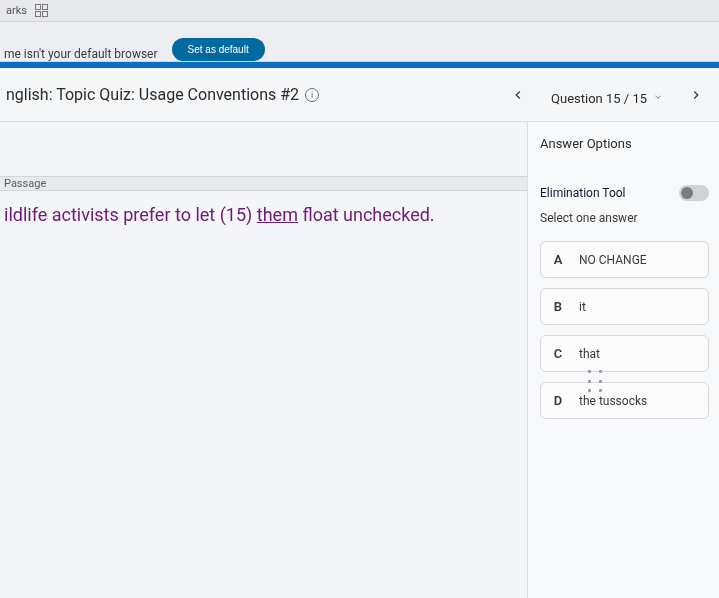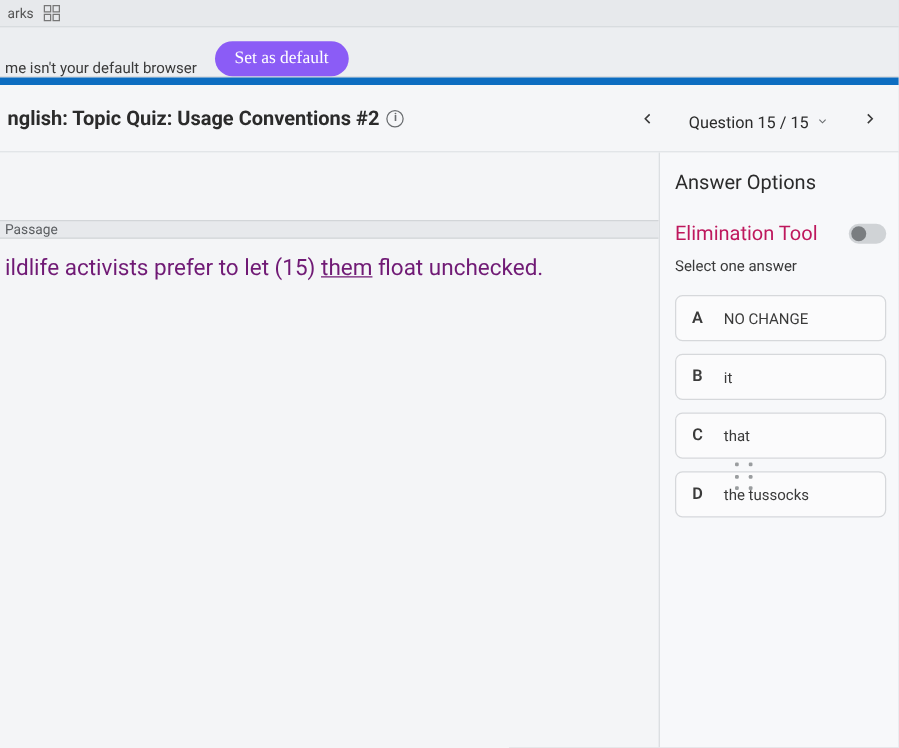--- a/index.html
+++ b/index.html
@@ -6,46 +6,46 @@
   html, body { width: 719px; height: 598px; overflow: hidden; font-family: -apple-system, BlinkMacSystemFont, "Segoe UI", Roboto, Arial, sans-serif; background:#d9dcdf; color:#2b2b2b; }
   .frame { width:719px; height:528px; background: linear-gradient(180deg,#ebedef 0%, #e4e7ea 100%); position:relative; }
 
   
   .bookmarks-bar { height:22px; display:flex; align-items:center; gap:8px; padding:0 6px; font-size:11px; color:#555; background:#e7e9ec; border-bottom:1px solid #d4d7da; }
   .apps-icon { width:14px; height:14px; display:flex; flex-wrap:wrap; gap:1px; }
   .apps-icon span { width:6px; height:6px; border:1px solid #777; }
 
   
   .default-banner { height:40px; display:flex; align-items:flex-end; gap:14px; padding:0 4px; font-size:12px; color:#3a3a3a; background:#eceef1; border-bottom:1px solid #d4d7da; }
-  .set-default-btn { background:#8b5cf6; color:#fff; border:none; border-radius:16px; padding:6px 16px; font-size:14px; font-weight:500; cursor:pointer;font-family:Liberation Serif, serif; }
+  .set-default-btn { background:#0369a1; color:#fff; border:none; border-radius:16px; padding:6px 16px; font-size:10px; font-weight:500; cursor:pointer; }
 
   
   .accent-bar { height:6px; background:#0d6dc1; }
 
   
   .quiz-header { display:flex; align-items:center; height:54px; padding:0 6px; background:#f5f6f8; border-bottom:1px solid #dcdfe2; }
-  .quiz-title { font-size:16px; font-weight:700; color:#2b2b2b; flex:0 0 auto; display:flex; align-items:center; gap:6px; }
+  .quiz-title { font-size:16px; font-weight:400; color:#2b2b2b; flex:0 0 auto; display:flex; align-items:center; gap:6px; }
   .info-icon { width:14px; height:14px; border:1.5px solid #6a6d70; border-radius:50%; display:flex; align-items:center; justify-content:center; font-size:9px; color:#6a6d70; }
   .spacer { flex:1; }
   .nav-group { display:flex; align-items:flex-end; gap:22px; margin-right:6px; }
   .nav-arrow { width:22px; height:22px; display:flex; align-items:center; justify-content:center; color:#3a3a3a; cursor:pointer; font-size:15px; }
   .question-counter { font-size:13px; color:#2b2b2b; display:flex; align-items:center; gap:6px; cursor:pointer; }
   .chev-down { font-size:10px; color:#6a6d70; }
 
   
   .main { display:flex; height:calc(598px - 22px - 40px - 6px - 54px); }
   .passage-col { flex:1; background:#f4f5f7; display:flex; flex-direction:column; }
   .passage-gap { height:54px; }
   .passage-section-header { background:#e7e9ec; border-top:1px solid #d2d5d8; border-bottom:1px solid #d2d5d8; padding:0 4px; font-size:11px; color:#5a5d60; }
   .passage-body { padding:10px 4px; font-size:18px; color:#701a75; line-height:1.5; }
   .underline-ref { text-decoration: underline; }
 
   .answer-col { width:192px; background:#f7f8fa; border-left:1px solid #dcdfe2; padding:14px 10px 10px 12px; display:flex; flex-direction:column; gap:14px; }
-  .answer-heading { font-size:16px; color:#2b2b2b; margin-bottom:2px; }
-  .elim-row { display:flex; align-items:center; justify-content:space-between; font-size:16px; color:#be185d; margin-top:6px; }
+  .answer-heading { font-size:13px; color:#2b2b2b; margin-bottom:14px; }
+  .elim-row { display:flex; align-items:center; justify-content:space-between; font-size:12px; color:#0f172a; margin-top:6px; }
   .toggle { width:30px; height:16px; border-radius:10px; background:#d0d3d6; position:relative; cursor:pointer; }
   .toggle-knob { position:absolute; top:2px; left:2px; width:12px; height:12px; border-radius:50%; background:#7a7d80; }
   .select-one { font-size:12px; color:#3a3a3a; margin-top:-4px; }
 
   .options { display:flex; flex-direction:column; gap:10px; margin-top:2px; }
   .option { border:1px solid #d6d8db; border-radius:6px; background:#fbfbfc; padding:10px 8px; display:flex; align-items:center; gap:12px; cursor:pointer; }
   .option-letter { width:18px; text-align:center; font-size:13px; font-weight:600; color:#3a3a3a; }
   .option-text { font-size:12px; color:#3a3a3a; }
 
   .drag-handle { position:absolute; left:588px; top:370px; width:14px; height:22px; display:flex; flex-direction:column; justify-content:space-between; cursor:ew-resize; }

